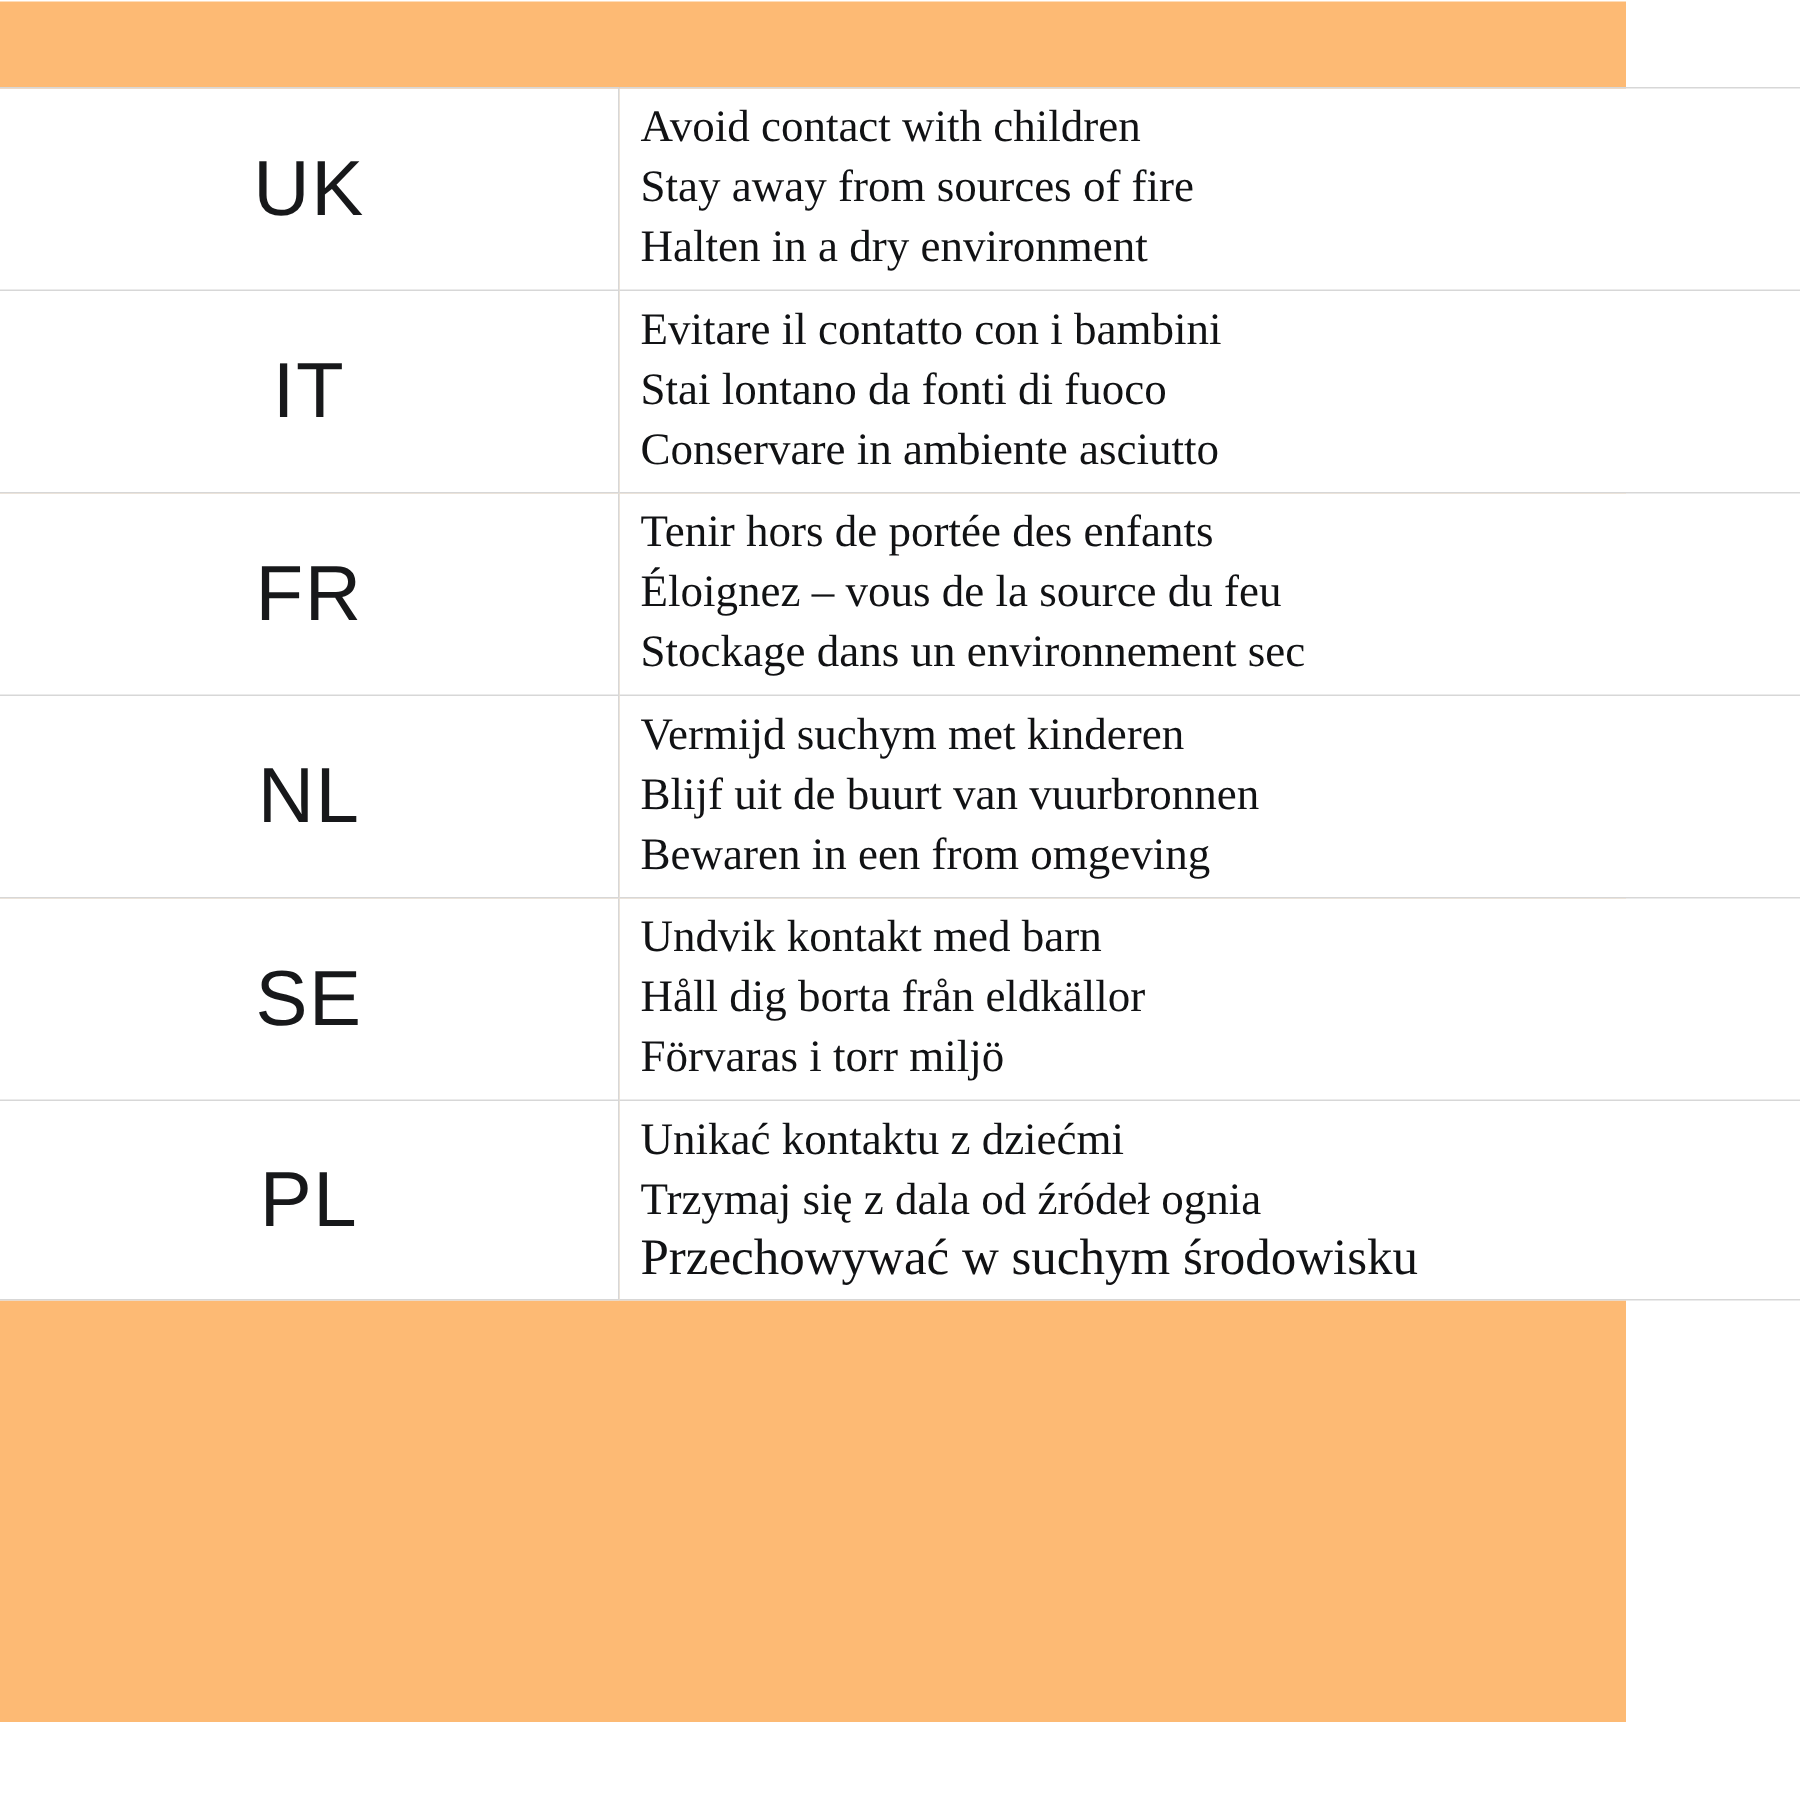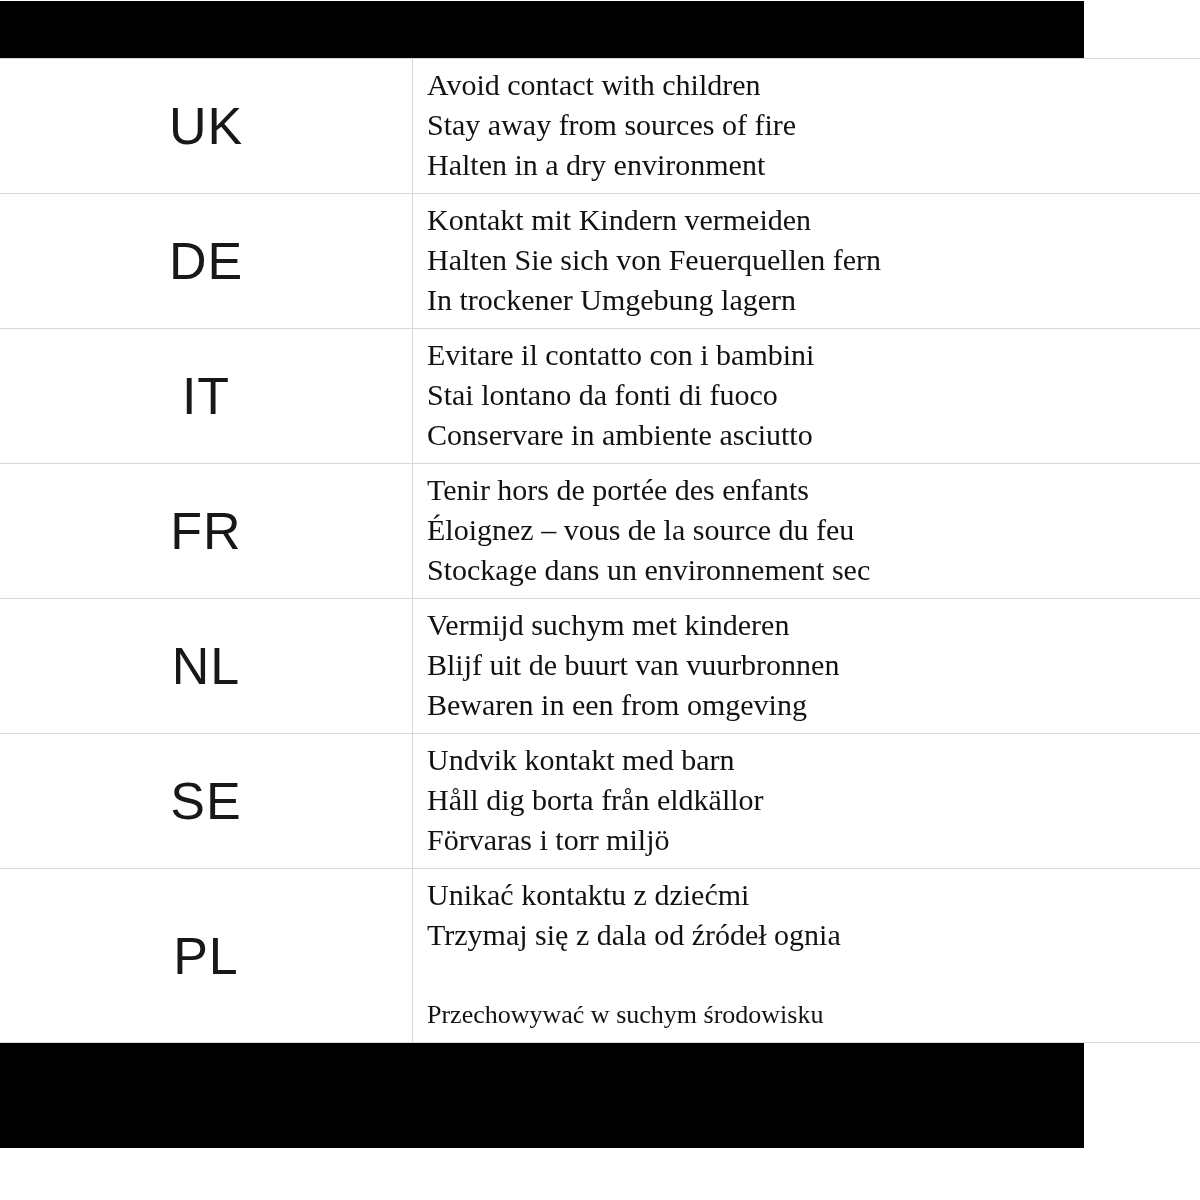--- a/index.html
+++ b/index.html
@@ -12,21 +12,21 @@
     height: 1200px;
     font-family: "Liberation Sans", sans-serif;
     overflow: hidden;
   }
 
   #sheet {
     position: relative;
     width: 1084px;
     height: 1200px;
     box-sizing: border-box;
-    background: #000000;
+    background: #fdba74;
   }
 
   
   .warn-table {
     position: absolute;
     left: 0;
     top: 58px;
     width: 1200px;
     border-collapse: collapse;
     table-layout: fixed;
@@ -66,23 +66,22 @@
   .line {
     font-family: Liberation Serif, serif;
     font-size: 30px;
     line-height: 40px;
     color: #111214;
     white-space: nowrap;
     letter-spacing: 0px;
   }
 
   .line.small {
-    font-size: 26px;
+    font-size: 34px;
     line-height: 38px;
-    margin-top: 41px;
   }
 
   
   .edge-left {
     position: absolute;
     left: 0;
     top: 740px;
     width: 2px;
     height: 122px;
     background: #e2dcc8;
@@ -118,30 +117,20 @@
         <td class="code-cell">
           <span class="code-label">UK</span>
         </td>
         <td class="text-cell">
           <div class="line">Avoid contact with children</div>
           <div class="line">Stay away from sources of fire</div>
           <div class="line">Halten in a dry environment</div>
         </td>
       </tr>
 
-      <tr>
-        <td class="code-cell">
-          <span class="code-label">DE</span>
-        </td>
-        <td class="text-cell">
-          <div class="line">Kontakt mit Kindern vermeiden</div>
-          <div class="line">Halten Sie sich von Feuerquellen fern</div>
-          <div class="line">In trockener Umgebung lagern</div>
-        </td>
-      </tr>
 
       <tr>
         <td class="code-cell">
           <span class="code-label">IT</span>
         </td>
         <td class="text-cell">
           <div class="line">Evitare il contatto con i bambini</div>
           <div class="line">Stai lontano da fonti di fuoco</div>
           <div class="line">Conservare in ambiente asciutto</div>
         </td>

